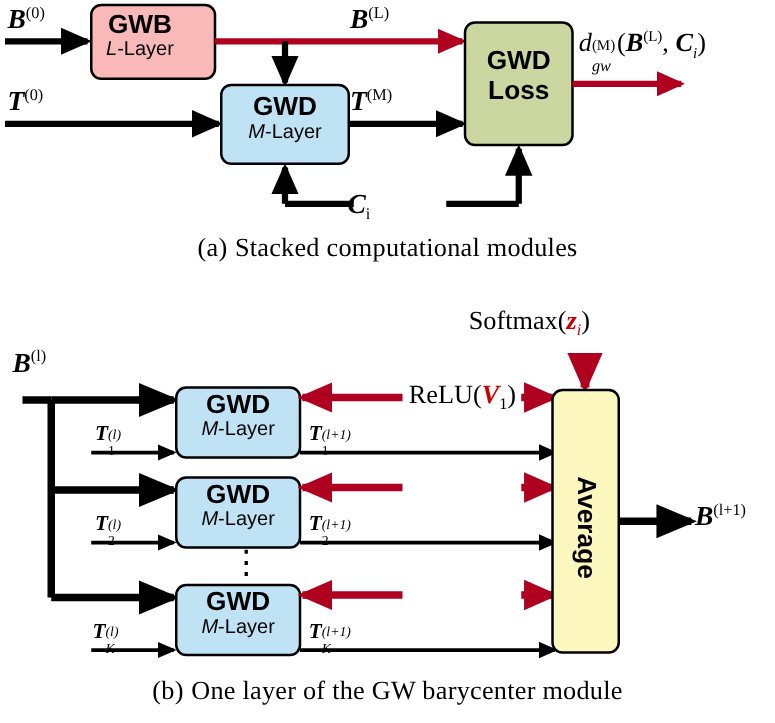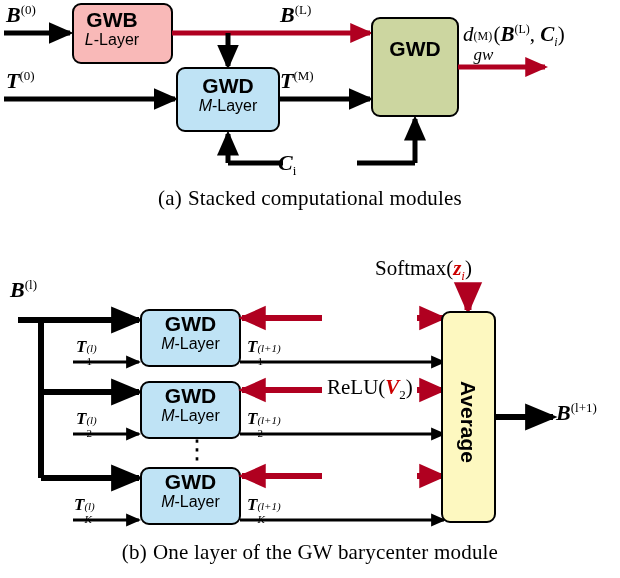--- a/index.html
+++ b/index.html
@@ -159,20 +159,21 @@
     <div class="bl-sub"><i>L</i><span>-Layer</span></div>
   </div>
 
   <div class="box-label" style="left:177px; top:75px; width:102px;">
     <div class="bl-main">GWD</div>
     <div class="bl-sub"><i>M</i><span>-Layer</span></div>
   </div>
 
   <div class="box-label" style="left:372px; top:38px; width:86px;">
     <div class="bl-main">GWD</div>
+    <div class="bl-main" style="margin-top:2px;">Loss</div>
   </div>
 
   <div class="mlabel" style="left:6px; top:2px; font-size:22px;">
     <span class="bi">B</span><sup class="sp" style="font-size:13px;">(0)</sup>
   </div>
 
   <div class="mlabel" style="left:6px; top:68px; font-size:22px;">
     <span class="bi">T</span><sup class="sp" style="font-size:13px;">(0)</sup>
   </div>
 
@@ -184,37 +185,37 @@
     <span class="bi">T</span><sup class="sp" style="font-size:13px;">(M)</sup>
   </div>
 
   <div class="mlabel" style="left:278px; top:150px; font-size:22px;">
     <span class="bi">C</span><sub class="sb" style="font-size:13px;">i</sub>
   </div>
 
   <div class="mlabel" style="left:463px; top:22px; font-size:21px;">
     <span class="it">d</span><span style="display:inline-block;vertical-align:baseline;position:relative;width:20px;">
       <sup class="sp" style="font-size:12px;position:absolute;left:0;top:-12px;">(M)</sup>
-      <sub class="sb it" style="font-size:17px;position:absolute;left:0;top:4px;">gw</sub>
+      <sub class="sb it" style="font-size:13px;position:absolute;left:0;top:4px;">gw</sub>
     </span><span>(</span><span class="bi">B</span><sup class="sp" style="font-size:12px;">(L)</sup><span>, </span><span class="bi">C</span><sub class="sb it" style="font-size:12px;">i</sub><span>)</span>
   </div>
 
   <div class="cap" style="top:186px;">
     <span class="capnum">(a)</span><span>Stacked computational modules</span>
   </div>
 
   <div class="mlabel" style="left:10px; top:277px; font-size:22px;">
     <span class="bi">B</span><sup class="sp" style="font-size:13px;">(l)</sup>
   </div>
 
   <div class="mlabel" style="left:556px; top:400px; font-size:22px;font-family:Liberation Serif, serif;">
     <span class="bi">B</span><sup class="sp" style="font-size:13px;">(l+1)</sup>
   </div>
 
-  <div class="mlabel" style="left:375px; top:256px; font-size:21px;">
+  <div class="mlabel" style="left:375px; top:244px; font-size:21px;">
     <span>Softmax(</span><span class="rb">z</span><sub class="sb red" style="font-size:13px;font-style:italic;">i</sub><span>)</span>
   </div>
 
   <div class="vert-label" style="left:398px; top:410px; width:140px; text-align:center; transform:rotate(90deg);">
     <span>Average</span>
   </div>
 
   <div class="box-label" style="left:141px; top:313px; width:99px;">
     <div class="bl-main">GWD</div>
     <div class="bl-sub"><i>M</i><span>-Layer</span></div>
@@ -224,40 +225,40 @@
       <sup class="sp it" style="font-size:11px;position:absolute;left:0;top:-10px;">(l)</sup>
       <sub class="sb" style="font-size:11px;position:absolute;left:0;top:3px;">1</sub>
     </span>
   </div>
   <div class="mlabel" style="left:247px; top:337px; font-size:17px;">
     <span class="bi">T</span><span style="display:inline-block;position:relative;width:28px;vertical-align:baseline;">
       <sup class="sp it" style="font-size:11px;position:absolute;left:0;top:-10px;">(l+1)</sup>
       <sub class="sb" style="font-size:11px;position:absolute;left:0;top:3px;">1</sub>
     </span>
   </div>
+  <div class="mlabel" style="left:327px; top:303px; font-size:21px;">
+    <span>ReLU(</span><span class="rb">V</span><sub class="sb" style="font-size:13px;">1</sub><span>)</span>
+  </div>
 
   <div class="box-label" style="left:141px; top:385px; width:99px;">
     <div class="bl-main">GWD</div>
     <div class="bl-sub"><i>M</i><span>-Layer</span></div>
   </div>
   <div class="mlabel" style="left:76px; top:409px; font-size:17px;">
     <span class="bi">T</span><span style="display:inline-block;position:relative;width:16px;vertical-align:baseline;">
       <sup class="sp it" style="font-size:11px;position:absolute;left:0;top:-10px;">(l)</sup>
       <sub class="sb" style="font-size:11px;position:absolute;left:0;top:3px;">2</sub>
     </span>
   </div>
   <div class="mlabel" style="left:247px; top:409px; font-size:17px;">
     <span class="bi">T</span><span style="display:inline-block;position:relative;width:28px;vertical-align:baseline;">
       <sup class="sp it" style="font-size:11px;position:absolute;left:0;top:-10px;">(l+1)</sup>
       <sub class="sb" style="font-size:11px;position:absolute;left:0;top:3px;">2</sub>
     </span>
   </div>
-  <div class="mlabel" style="left:327px; top:375px; font-size:21px;">
-    <span>ReLU(</span><span class="rb">V</span><sub class="sb" style="font-size:13px;">2</sub><span>)</span>
-  </div>
 
   <div class="mlabel" style="left:184px; top:437px; font-size:26px; line-height:1;">
     <span>⋮</span>
   </div>
 
   <div class="box-label" style="left:141px; top:471px; width:99px;">
     <div class="bl-main">GWD</div>
     <div class="bl-sub"><i>M</i><span>-Layer</span></div>
   </div>
   <div class="mlabel" style="left:74px; top:495px; font-size:17px;">

